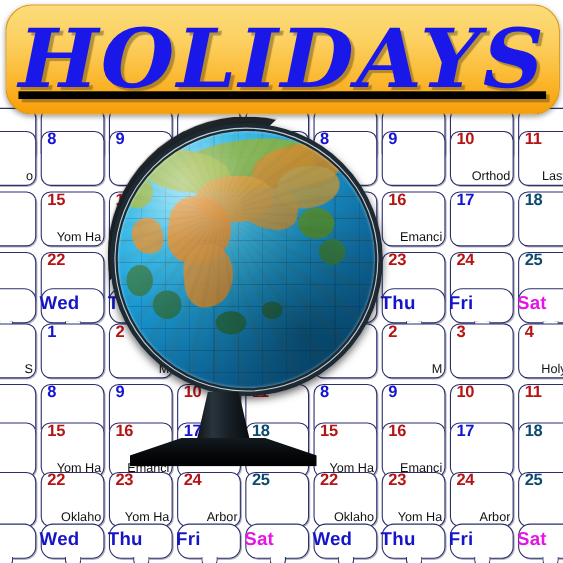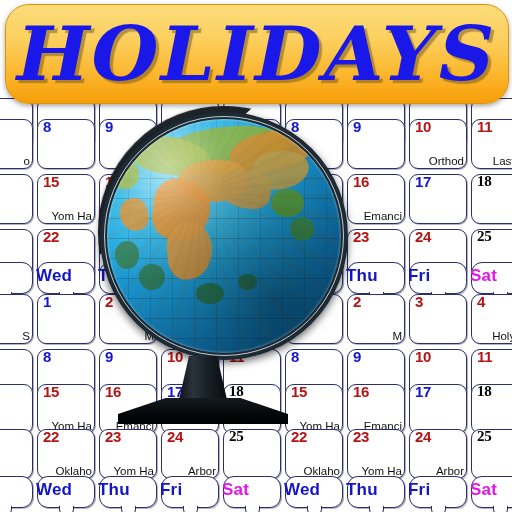--- a/index.html
+++ b/index.html
@@ -17,21 +17,21 @@
   .cell .box{position:absolute;left:1px;right:1px;top:2px;bottom:3px;
         border:1.5px solid #2b2f6e;border-radius:9px;background:#ffffff;
         box-shadow:1px 1px 0 rgba(120,120,140,.55);}
   .cell .num{position:absolute;left:7px;top:2px;font-size:15px;font-weight:bold;
         line-height:15px;letter-spacing:-.3px;}
   .cell .ev{position:absolute;left:0;right:4px;bottom:5px;text-align:right;
         font-size:11.5px;color:#111;line-height:12px;white-space:nowrap;
         overflow:hidden;}
   .n-blue{color:#1414d2;}
   .n-red{color:#b41414;}
-  .n-mag{color:#000000;font-family:Liberation Serif, serif;}
+  .n-mag{color:#0c4a6e;}
 
   
   .cell.dayhdr .box{top:4px;bottom:4px;border-radius:11px;}
   .cell.dayhdr .dn{position:absolute;left:0;right:0;top:8px;
         font-size:17px;font-weight:bold;letter-spacing:.2px;}
   .d-blue{color:#1414c8;}
   .d-mag{color:#e614e6;}
   
   .cell.dayhdr .notch{position:absolute;left:50%;margin-left:-7px;bottom:-4px;
         width:13px;height:9px;background:#ffffff;
@@ -75,21 +75,21 @@
   #globe-foot{position:absolute;left:26px;top:294px;width:170px;height:26px;
         background:linear-gradient(to bottom,#131a20 0%,#05080a 60%,#000 100%);
         clip-path:polygon(28% 0,72% 0,100% 62%,100% 100%,0 100%,0 62%);}
 
   
   #banner{position:absolute;left:5px;top:4px;width:502px;height:98px;
         border-radius:24px;
         background:linear-gradient(to bottom,#fbdc7a 0%,#fcd060 34%,#fbb52b 72%,#f79e09 100%);
         border:1px solid #d9940a;
         box-shadow:0 2px 5px rgba(0,0,0,.35);
-        display:flex;align-items:center;justify-content:center;overflow:hidden;}
+        display:flex;align-items:center;justify-content:center;overflow:hidden;text-decoration:underline;}
   #banner-title{font-family:"DejaVu Serif","Liberation Serif",serif;
         font-style:italic;font-weight:bold;font-size:74px;color:#1a18e8;
         letter-spacing:2px;line-height:1;
         text-shadow:3px 3px 1px rgba(90,70,20,.45);
         white-space:nowrap;transform:scaleX(1.04);}
 </style>
 </head>
 <body>
 
 <div id="calendar-bg">

